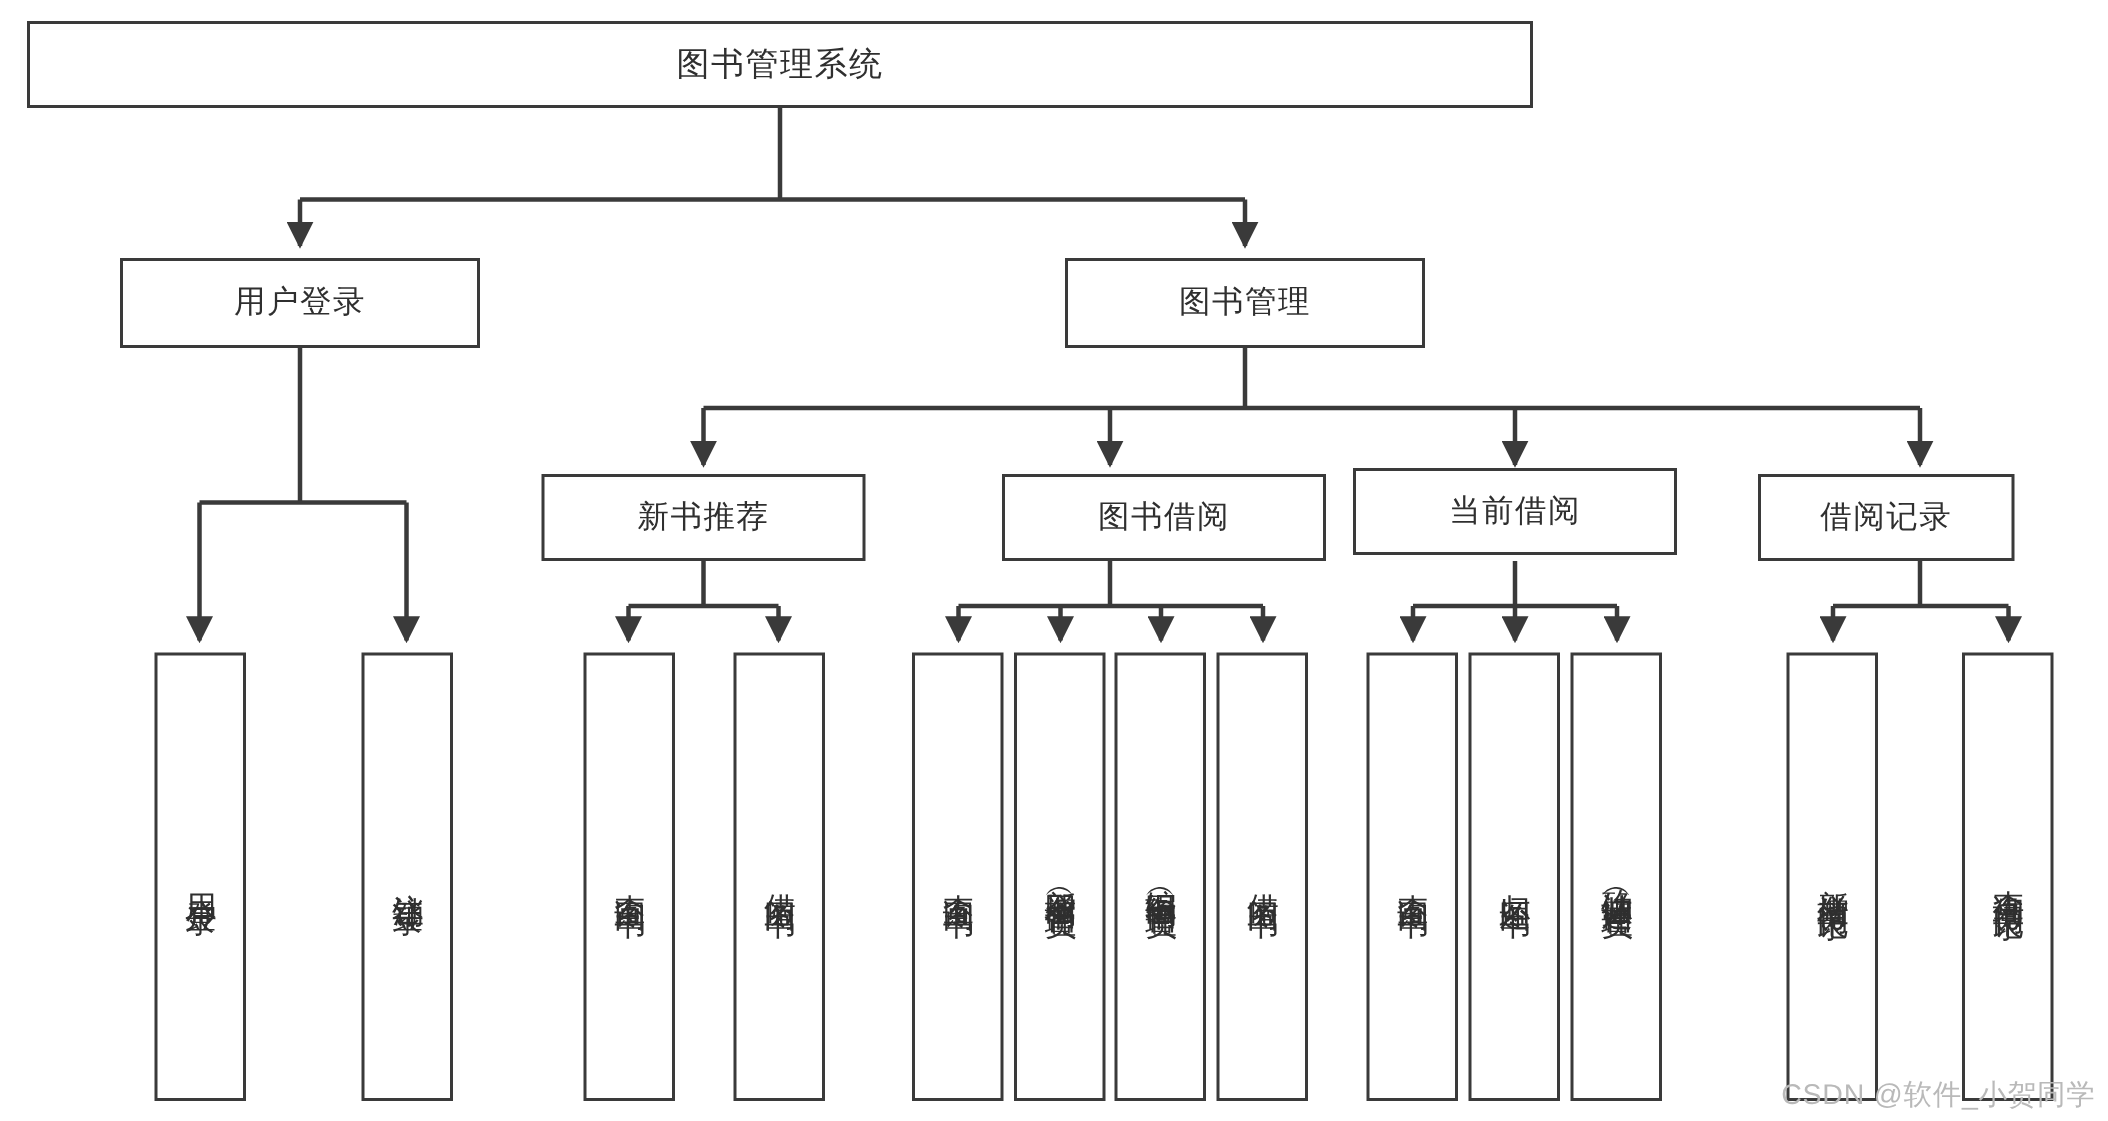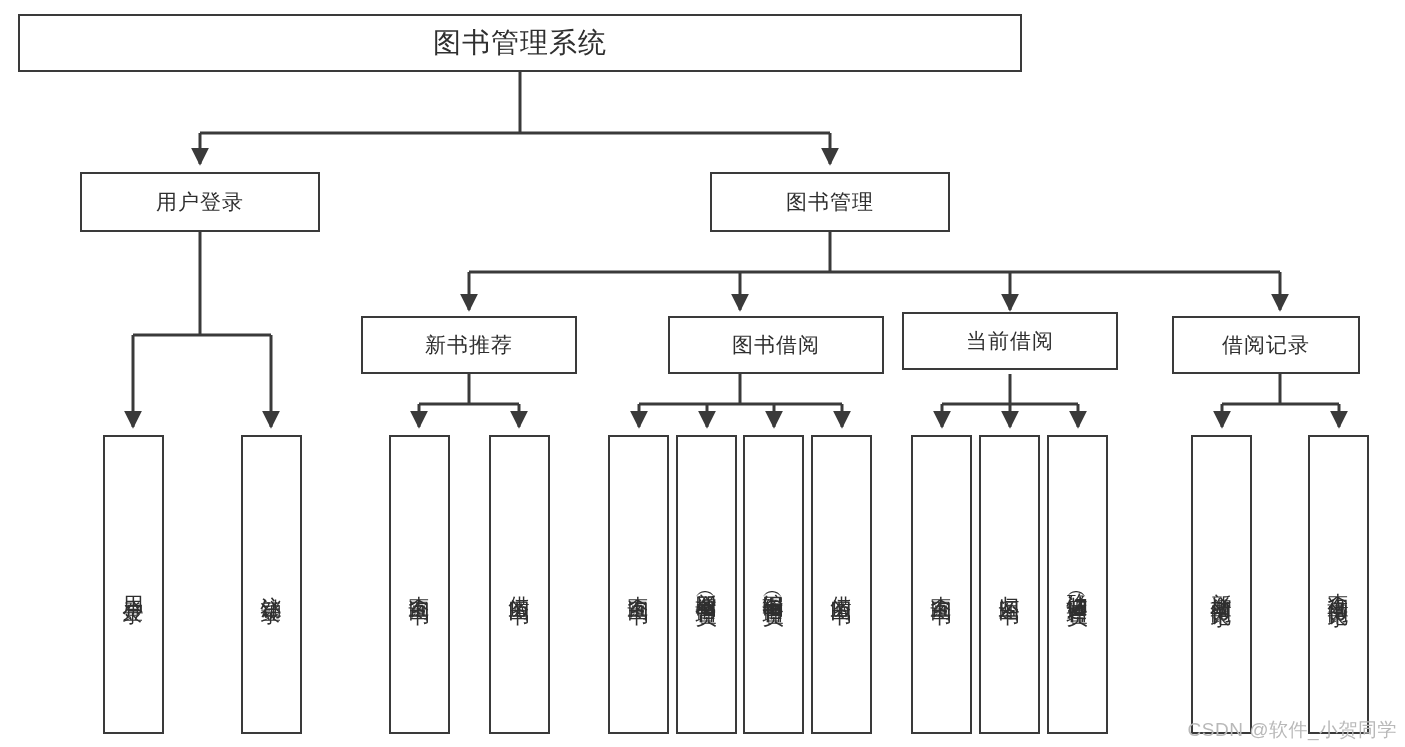--- a/index.html
+++ b/index.html
@@ -45,21 +45,21 @@
     color: #2f2f2f;
   }
   
   .node.horiz .label {
     writing-mode: horizontal-tb;
     font-size: 21px;
     letter-spacing: 1px;
     white-space: nowrap;
   }
   .node.root .label {
-    font-size: 28px;
+    font-size: 22px;
   }
   
   .node.vert {
     align-items: center;
     justify-content: center;
     padding: 6px 0;
   }
   .node.vert .label {
     writing-mode: vertical-rl;
     text-orientation: upright;
@@ -159,21 +159,21 @@
   </div>
 
   <div class="node horiz" style="left:632px; top:316px; width:216px; height:58px;margin-left:36px;">
     <span class="label">图书借阅</span>
   </div>
 
   <div class="node horiz" style="left:902px; top:312px; width:216px; height:58px;">
     <span class="label">当前借阅</span>
   </div>
 
-  <div class="node horiz" style="left:1172px; top:316px; width:188px; height:58px;">
+  <div class="node horiz" style="left:1172px; top:316px; width:171px; height:58px;">
     <span class="label">借阅记录</span>
   </div>
 
   <div class="node vert" style="left:103px; top:435px; width:61px; height:299px;">
     <span class="label">用户登录</span>
   </div>
 
   <div class="node vert" style="left:241px; top:435px; width:61px; height:299px;">
     <span class="label">注销登录</span>
   </div>

